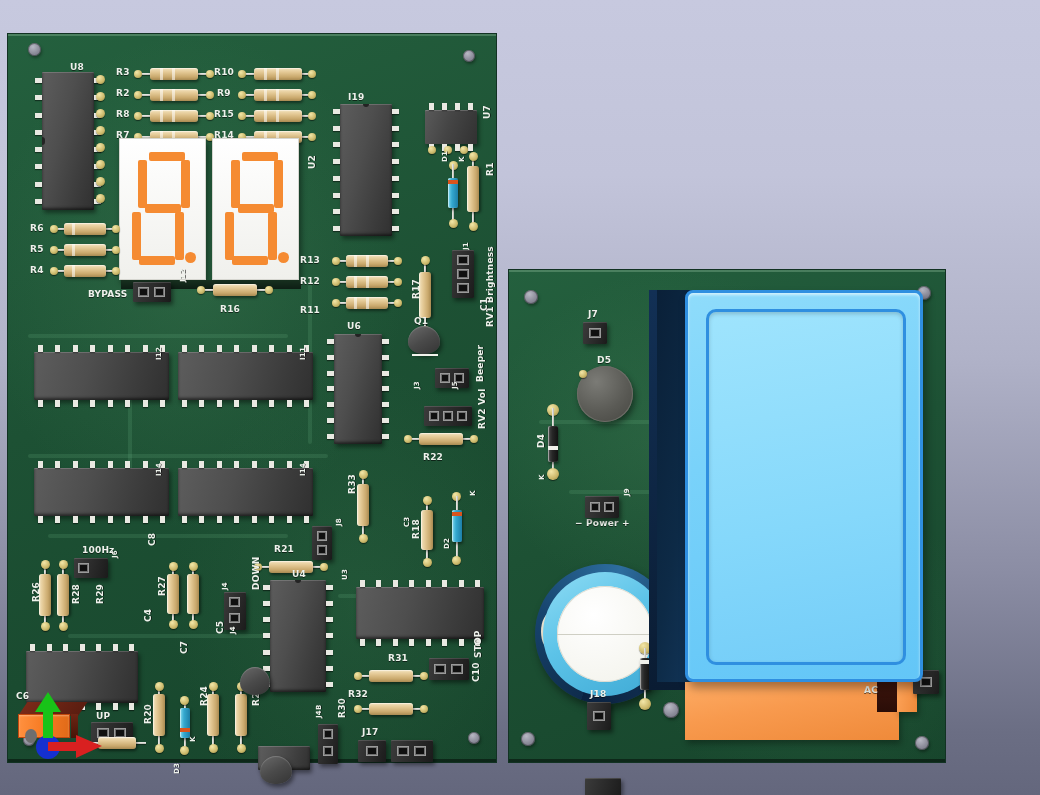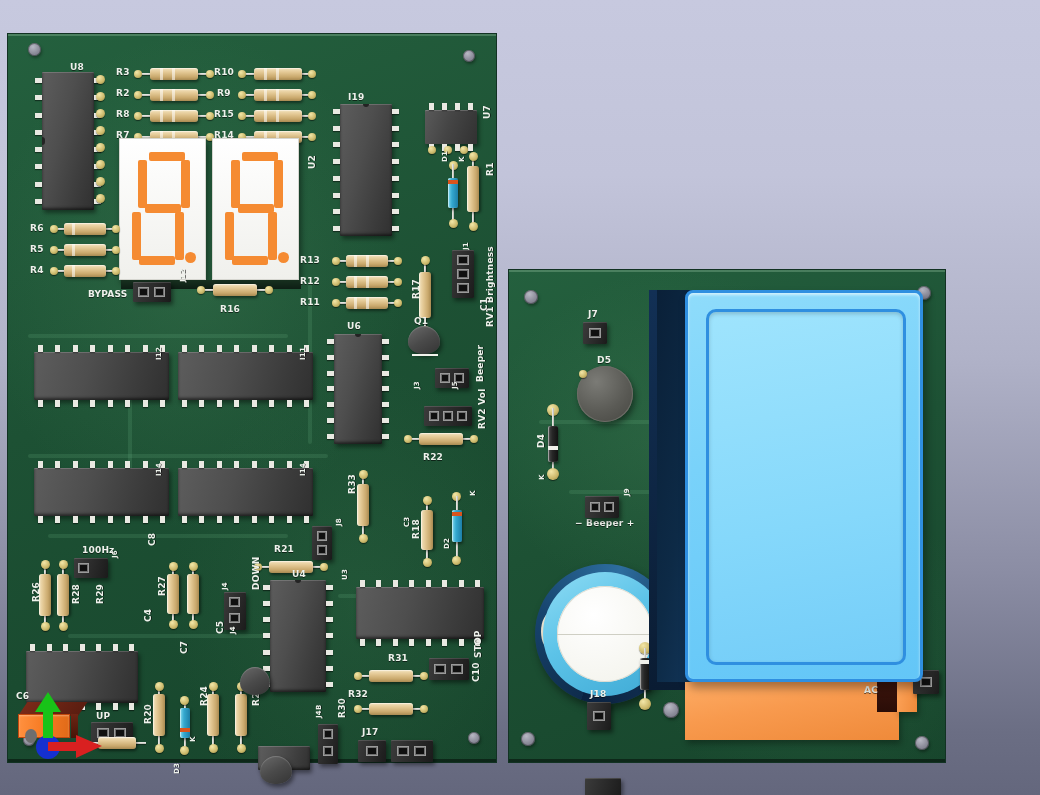--- a/index.html
+++ b/index.html
@@ -447,21 +447,21 @@
     <div class="sk" style="left:292px;top:243px;">R12</div>
     <div class="res" style="left:328px;top:241px;width:62px;height:14px;">
       <div class="lead" style="left:0;width:62px;"></div>
         <div class="cap" style="left:10px;width:42px;"></div>
       <div class="bandw" style="left:18px;"></div>
         <div class="bandw" style="left:30px;"></div>
     </div>
     <div class="pad" style="left:324px;top:244px;width:8px;height:8px;"></div>
     <div class="pad" style="left:386px;top:244px;width:8px;height:8px;"></div>
 
-    <div class="sk" style="left:292px;top:264px;">R11</div>
+    <div class="sk" style="left:292px;top:272px;">R11</div>
     <div class="res" style="left:328px;top:262px;width:62px;height:14px;">
       <div class="lead" style="left:0;width:62px;"></div>
         <div class="cap" style="left:10px;width:42px;"></div>
       <div class="bandw" style="left:18px;"></div>
         <div class="bandw" style="left:30px;"></div>
     </div>
     <div class="pad" style="left:324px;top:265px;width:8px;height:8px;"></div>
     <div class="pad" style="left:386px;top:265px;width:8px;height:8px;"></div>
 
     <div class="sk" style="left:80px;top:256px;">BYPASS</div>
@@ -967,21 +967,21 @@
     <div class="sk rot xs" style="left:30px;top:210px;">K</div>
     <div class="pad" style="left:38px;top:134px;width:12px;height:12px;"></div>
     <div class="diode blk" style="left:36px;top:138px;width:16px;height:72px;">
       <div class="lv" style="top:0;height:72px;"></div>
       <div class="bodyd" style="top:18px;height:36px;"></div>
       <div class="bandd" style="top:38px;"></div>
     </div>
     <div class="pad" style="left:38px;top:198px;width:12px;height:12px;"></div>
 
     <div class="hdr" style="left:76px;top:508px;width:36px;height:22px;"></div>
-    <div class="sk" style="left:66px;top:249px;">− Beeper +</div>
+    <div class="sk" style="left:66px;top:249px;">− Power +</div>
     <div class="hdr" style="left:76px;top:226px;width:34px;height:22px;">
       <div class="sock" style="left:5px;top:6px;width:10px;height:10px;">
           <i></i>
         </div>
       <div class="sock" style="left:19px;top:6px;width:10px;height:10px;">
           <i></i>
         </div>
     </div>
     <div class="sk rot xs" style="left:115px;top:226px;">J9</div>
 

